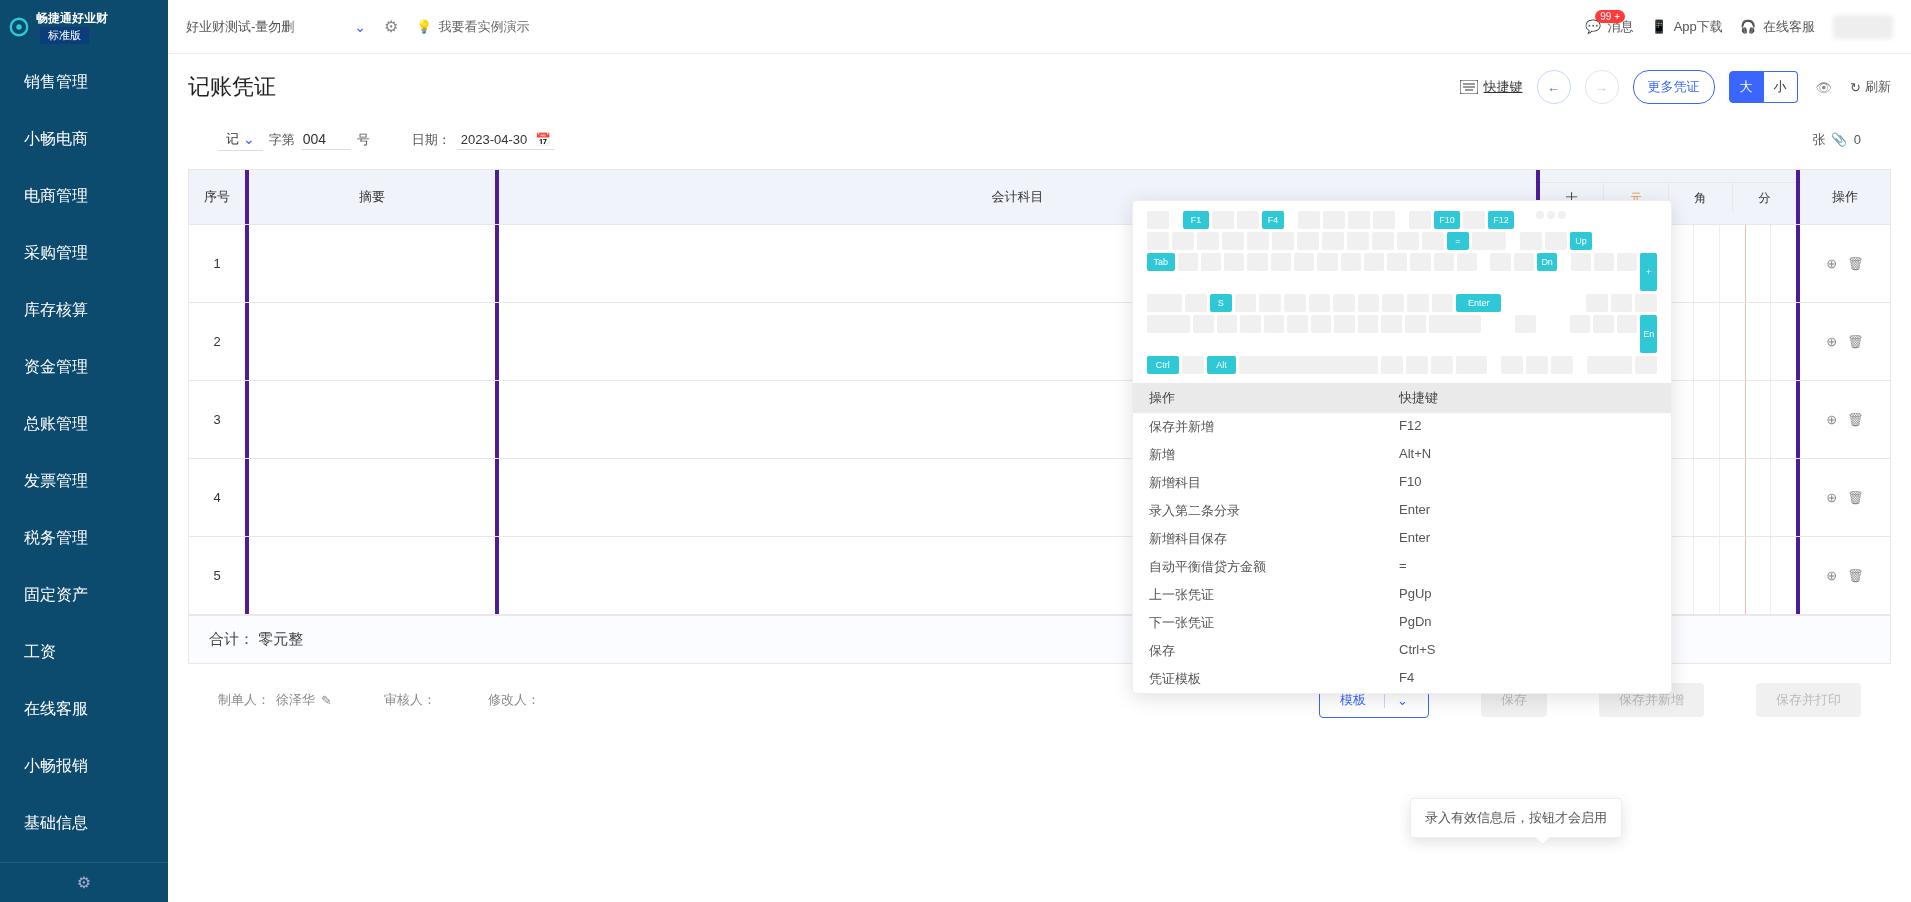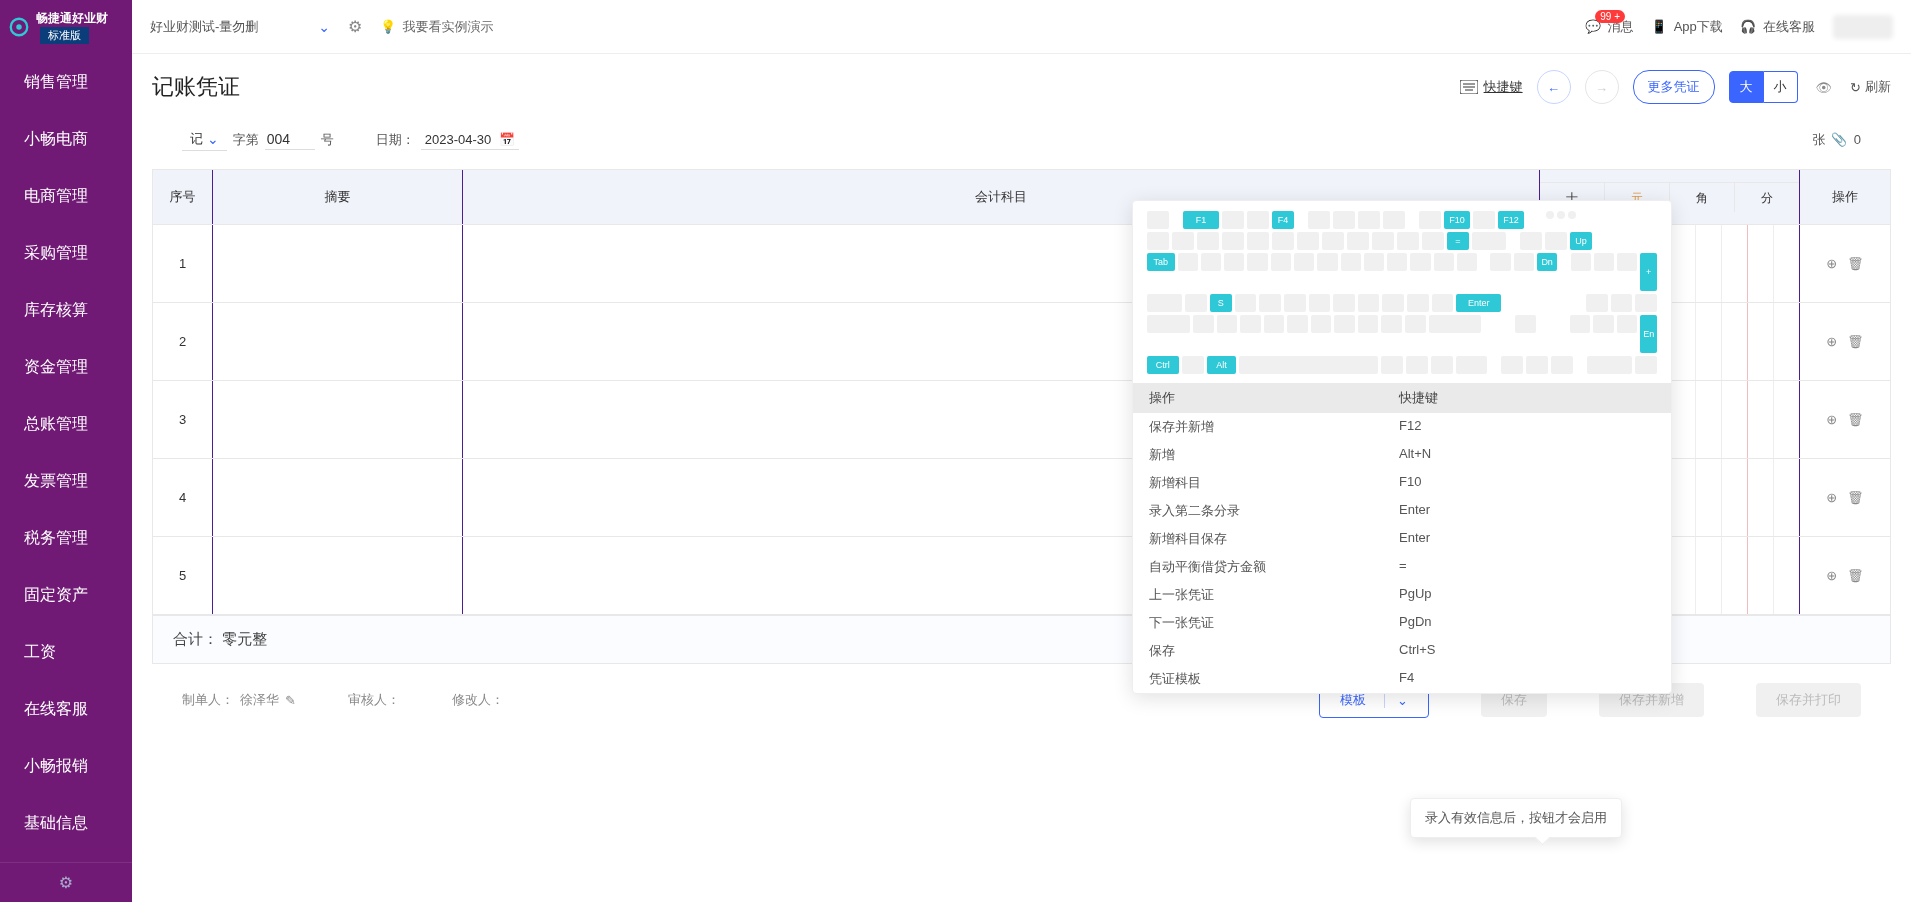--- a/index.html
+++ b/index.html
@@ -1,20 +1,20 @@
 <!DOCTYPE html>
 <html><head>
 <meta charset="utf-8">
 <style>
 * { margin: 0; padding: 0; box-sizing: border-box; }
 body { font-family: "Microsoft YaHei", Arial, sans-serif; font-size: 13px; color: #333; background: #fff; overflow: hidden; }
 .app { display: flex; height: 902px; width: 1911px; position: relative; }
 
 
-.sidebar { width: 132px; background: #701a75; color: #fff; display: flex; flex-direction: column; }
+.sidebar { width: 168px; background: #0c4a6e; color: #fff; display: flex; flex-direction: column; }
 .logo-area { padding: 10px 8px; display: flex; align-items: center; gap: 6px; }
 .logo-icon { width: 22px; height: 22px; }
 .logo-text { font-size: 12px; font-weight: bold; }
 .edition-badge { background: #0a3d7a; color: #fff; font-size: 11px; padding: 1px 8px; margin-left: 4px; display: inline-block; }
 .nav { flex: 1; overflow: auto; }
 .nav-item { padding: 18px 24px; font-size: 16px; cursor: pointer; }
 .gear-row { padding: 10px 0; text-align: center; border-top: 1px solid rgba(255,255,255,.1); }
 .gear { color: #aac; font-size: 16px; }
 
 
@@ -58,21 +58,21 @@
 .form-head .lbl { color: #555; }
 .form-head .sel-inline { display: flex; align-items: center; gap: 4px; border-bottom: 1px solid #ddd; padding: 2px 8px; }
 .form-head input[type="text"] { border: none; border-bottom: 1px solid #ddd; width: 50px; text-align: left; font-size: 14px; padding: 2px; color: #333; outline: none; font-family: inherit; }
 .date-box { display: flex; align-items: center; gap: 8px; border-bottom: 1px solid #ddd; padding: 2px 4px; }
 .cal-icon { color: #3a66ff; }
 .right-sheet { margin-left: auto; display: flex; align-items: center; gap: 6px; color: #555; }
 
 
 .table-wrap { border: 1px solid #e8e8e8; }
 .thead { display: flex; background: #f0f3fa; border-bottom: 1px solid #e8e8e8; }
-.th, .td { display: flex; align-items: center; justify-content: center; padding: 18px 6px; border-right: 1px solid #4c1d95; }
+.th, .td { display: flex; align-items: center; justify-content: center; padding: 18px 6px; border-right: 4px solid #4c1d95; }
 .col-idx { width: 60px; }
 .col-summary { width: 250px; }
 .col-subject { flex: 1; }
 .col-money { width: 260px; padding: 0; flex-direction: column; }
 .col-action { width: 90px; border-right: none; }
 .money-sub { display: flex; width: 100%; height: 30px; border-top: 1px solid #e8e8e8; }
 .money-sub span { flex: 1; text-align: center; font-size: 12px; line-height: 30px; border-right: 1px solid #e8e8e8; }
 .money-sub span:last-child { border-right: none; }
 .money-sub .red { color: #d94; }
 .tbody .row { display: flex; border-bottom: 1px solid #e8e8e8; height: 78px; }
@@ -392,21 +392,21 @@
         <div class="btn disabled">保存并打印</div>
       </div>
     </div>
   </div>
 
   <div class="shortcut-pop">
     <div class="kb-visual">
       <div class="kb-row">
         <div class="key" style="width:22px"></div>
           <div style="width:8px"></div>
-        <div class="key hi" style="width:36px">F1</div>
+        <div class="key hi" style="width:26px">F1</div>
           <div class="key" style="width:22px"></div>
           <div class="key" style="width:22px"></div>
         <div class="key hi" style="width:22px">F4</div>
           <div style="width:8px"></div>
         <div class="key" style="width:22px"></div>
           <div class="key" style="width:22px"></div>
           <div class="key" style="width:22px"></div>
           <div class="key" style="width:22px"></div>
           <div style="width:8px"></div>
         <div class="key" style="width:22px"></div>

